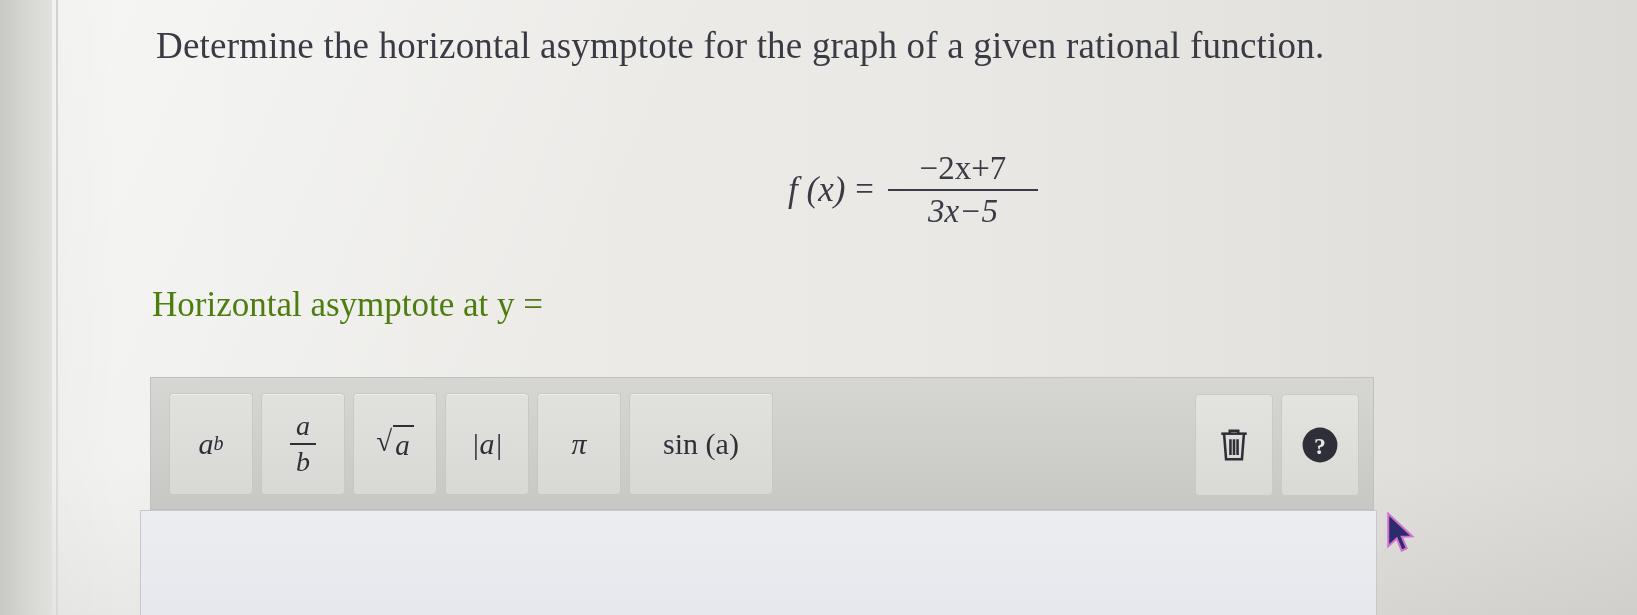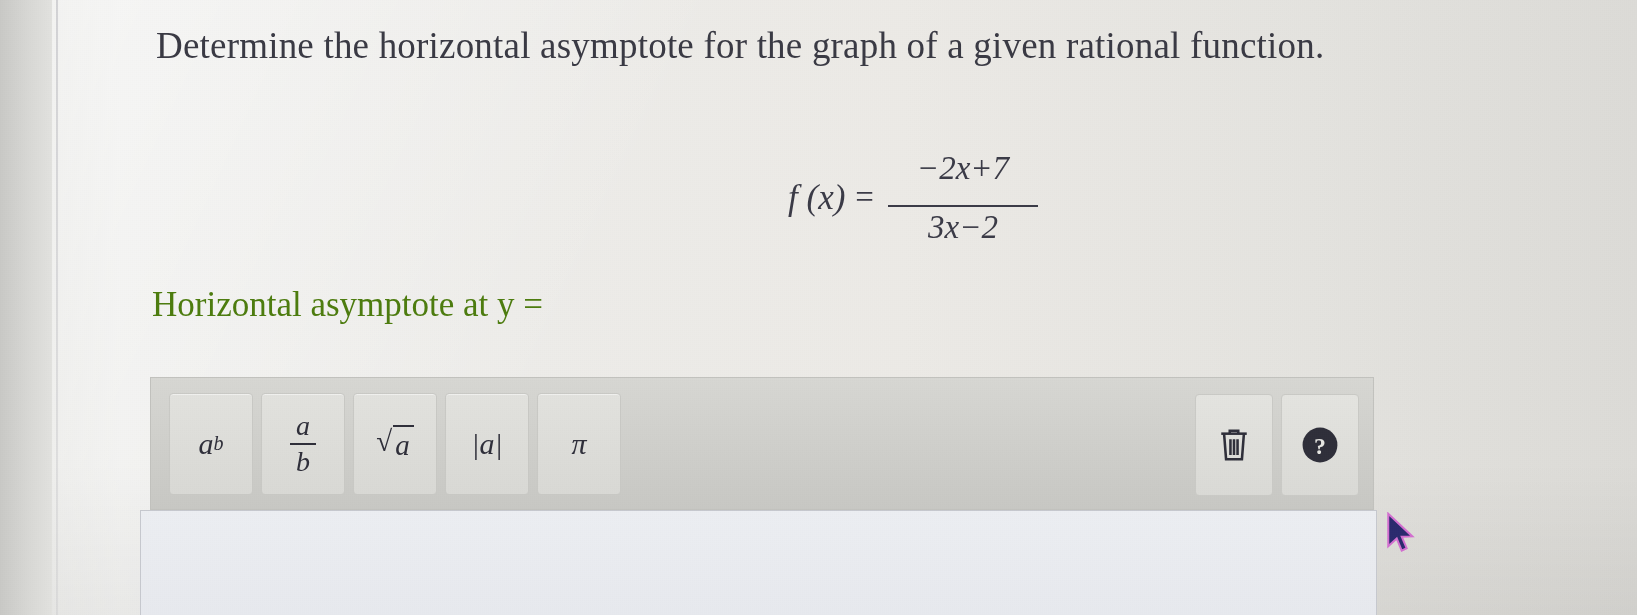--- a/index.html
+++ b/index.html
@@ -86,23 +86,22 @@
     font-size: 33px;
   }
   .frac {
     display: inline-flex;
     flex-direction: column;
     align-items: center;
     vertical-align: middle;
     line-height: 1.12;
   }
   .frac .num {
-    padding: 0 6px 18px 6px;
+    padding: 0 6px 2px 6px;
     font-size: 33px;
-    font-style: italic;
   }
   .frac .bar {
     width: 100%;
     min-width: 150px;
     height: 2px;
     background: #3b3b47;
   }
   .frac .den {
     padding: 2px 6px 0 6px;
     font-size: 33px;
@@ -241,21 +240,21 @@
 <div class="content">
 
   <div id="prompt">Determine the horizontal asymptote for the graph of a given rational function.</div>
 
   <div id="equation">
     <span class="fn">f (x)</span>
     <span class="eq">=</span>
     <span class="frac">
       <span class="num">−2x+7</span>
       <span class="bar"></span>
-      <span class="den">3x−2</span>
+      <span class="den">3x−5</span>
     </span>
   </div>
 
   <div id="answer-line">Horizontal asymptote at y =</div>
 
   <div id="toolbar-panel">
     <div id="toolbar-inner">
 
       <div class="mbtn">
         <span class="it">a</span>
@@ -278,20 +277,23 @@
       </div>
 
       <div class="mbtn">
         <span class="it">|a|</span>
       </div>
 
       <div class="mbtn">
         <span class="it">π</span>
       </div>
 
+      <div class="mbtn wide">
+        <span>sin (a)</span>
+      </div>
 
     </div>
 
     <div id="toolbar-right">
       <div class="rbtn">
         <span>
           <svg width="34" height="38" viewBox="0 0 24 26" fill="none" stroke="#2f2f3a" stroke-width="1.8">
             <path d="M3 5 h18"></path>
             <path d="M9 5 V3 h6 v2"></path>
             <path d="M5 5 l1.4 18 h11.2 L19 5"></path>

